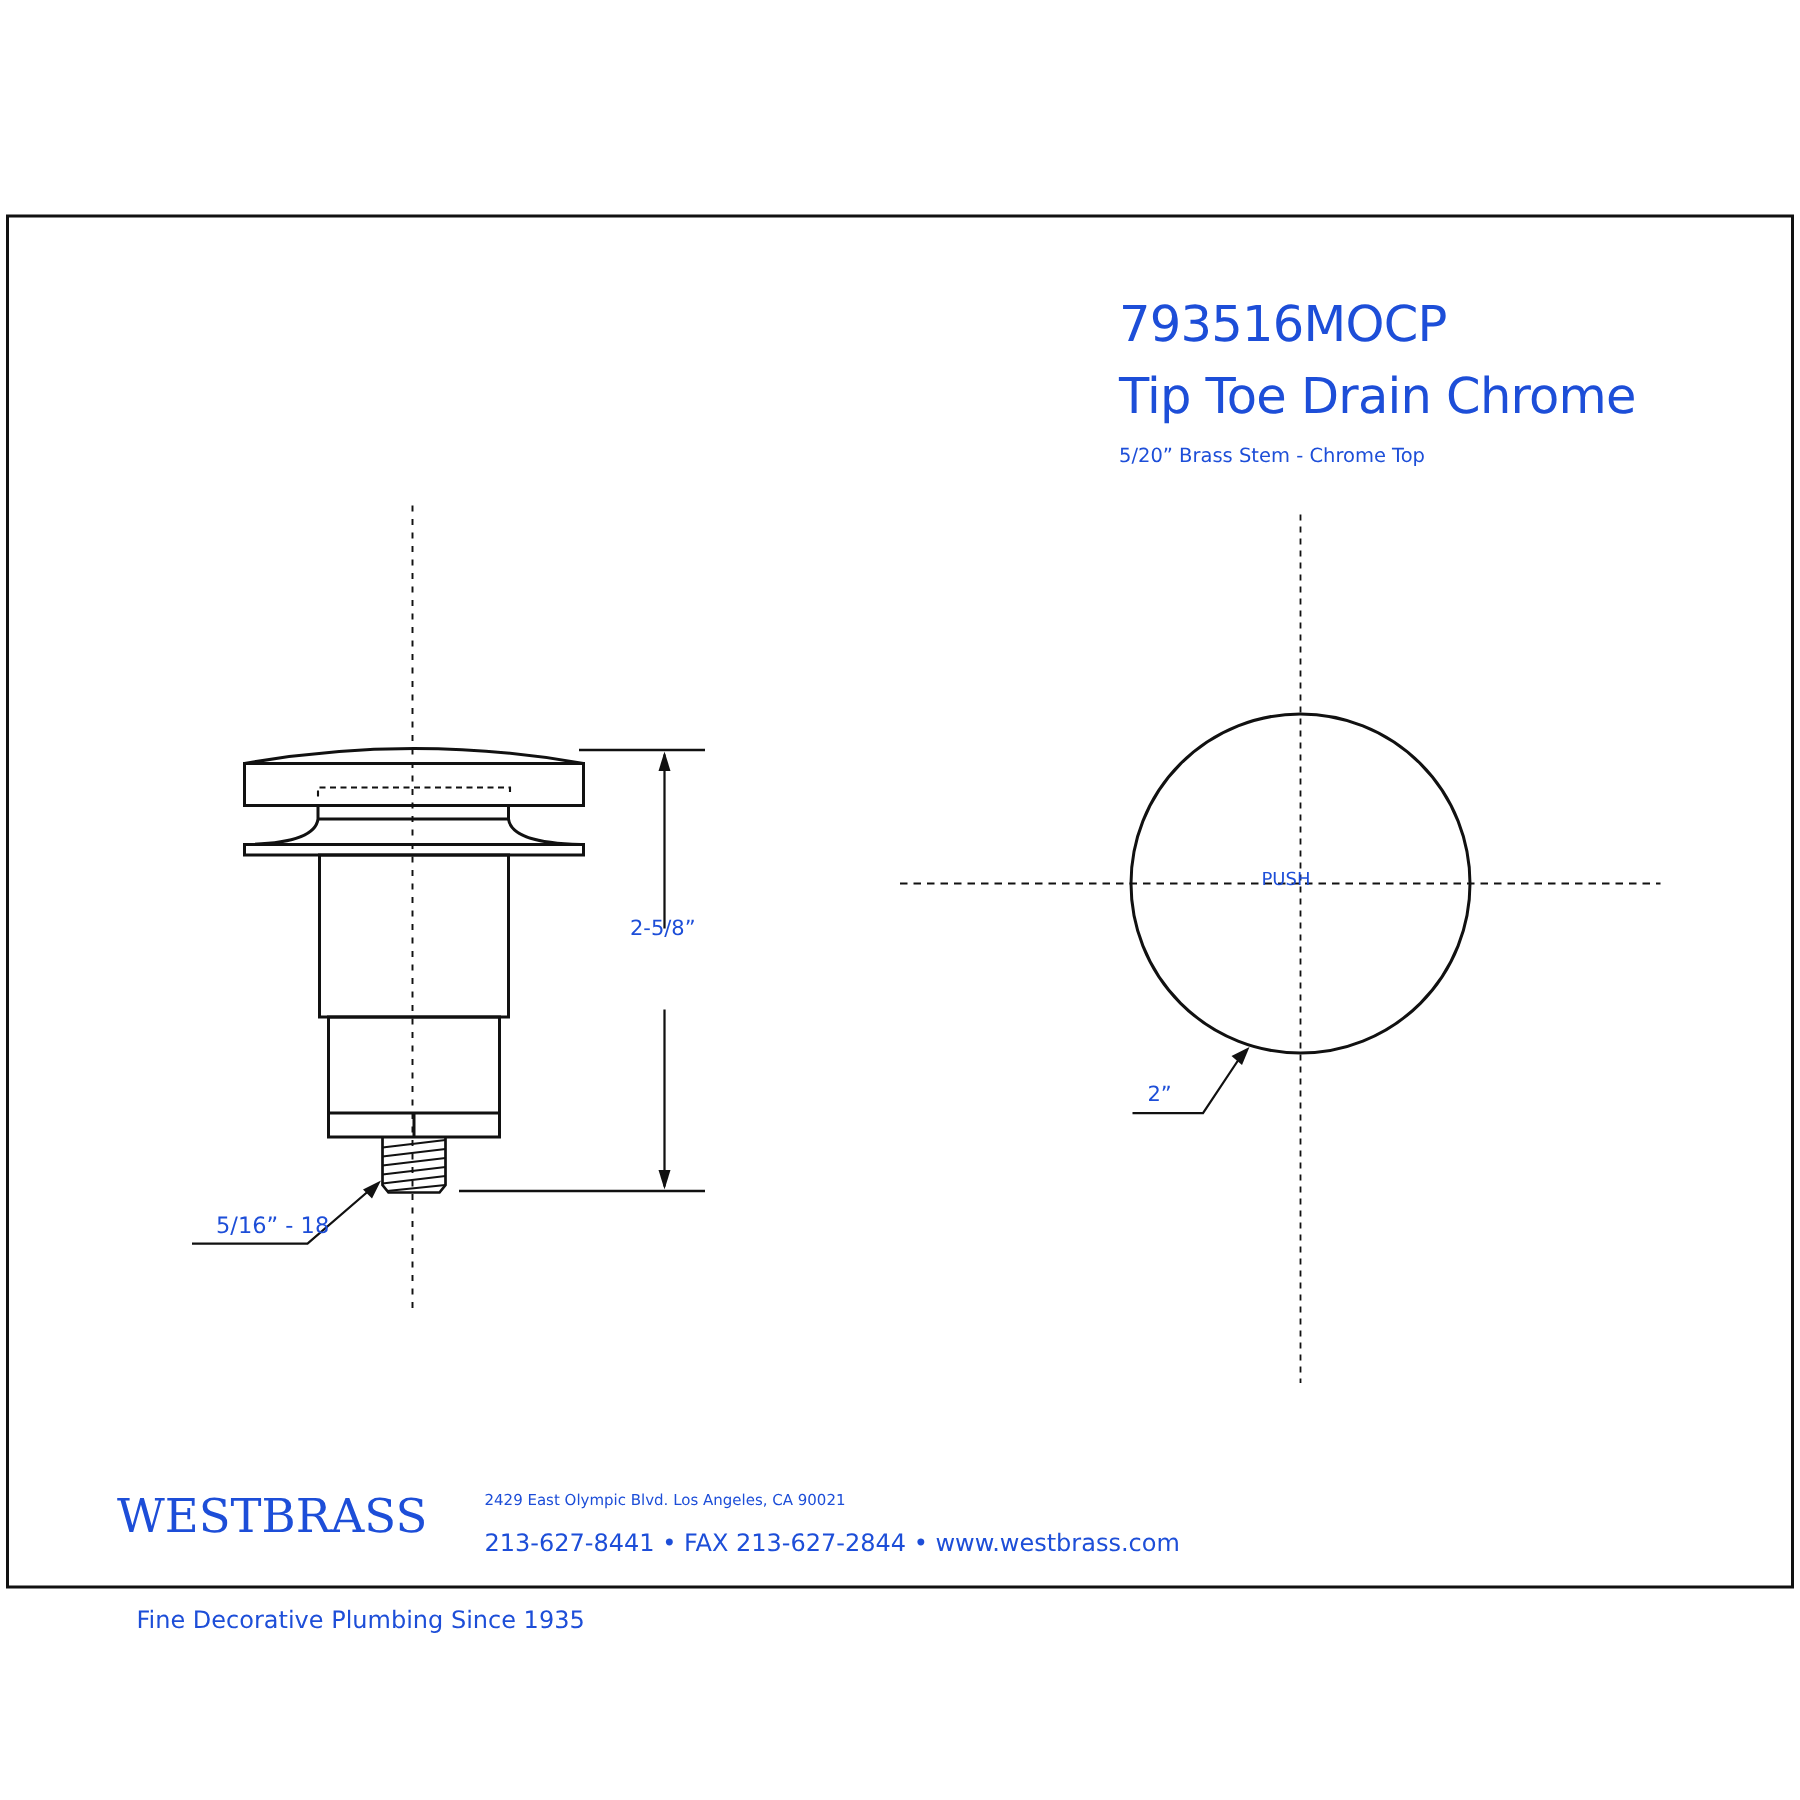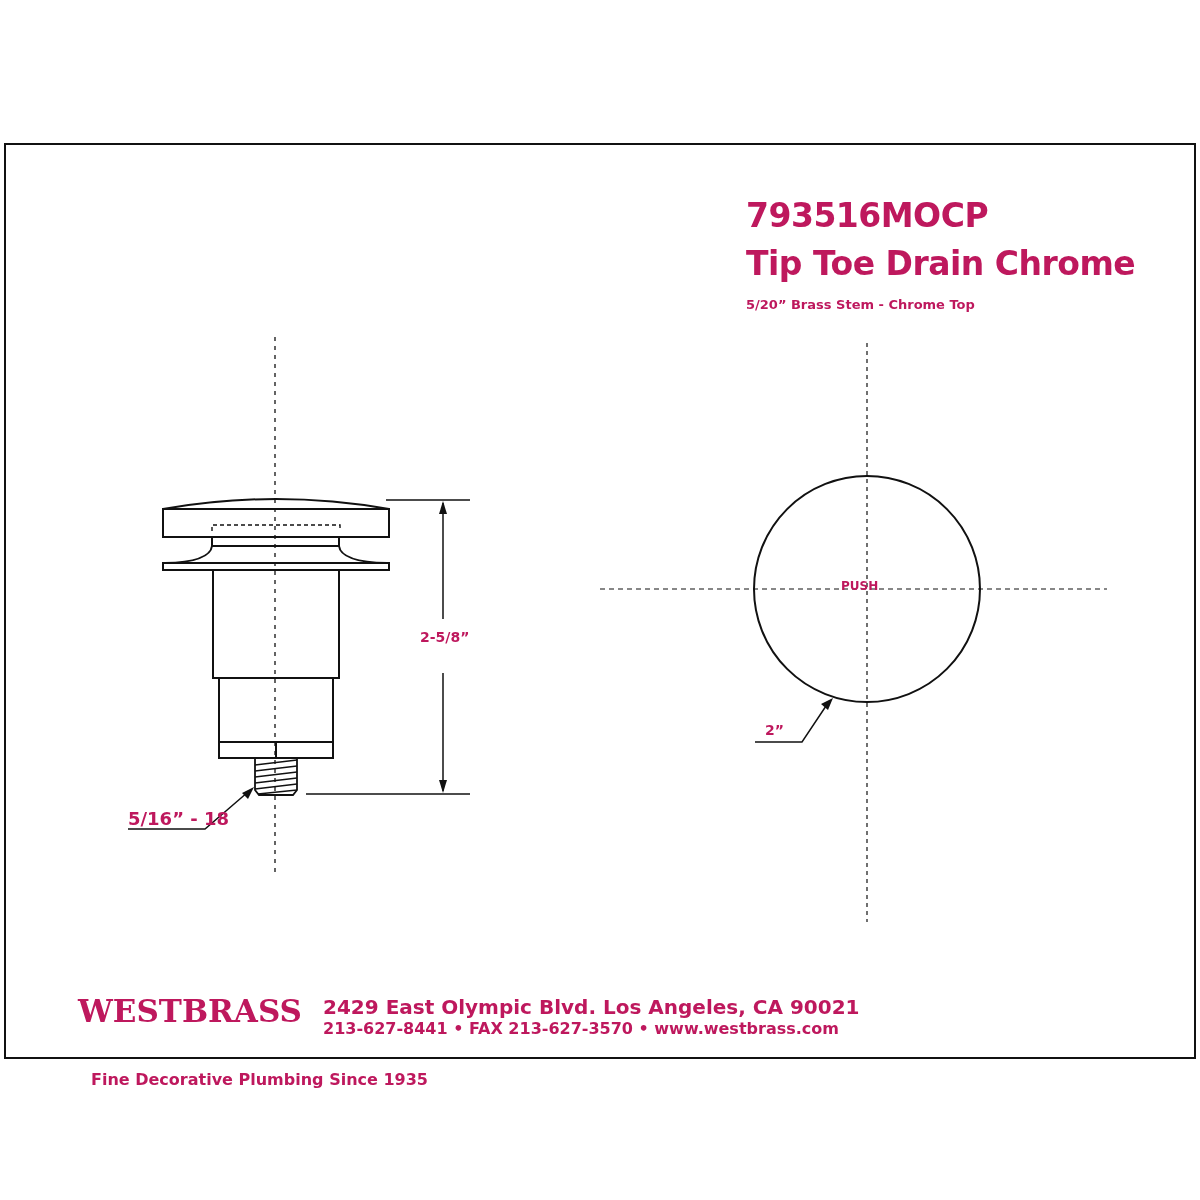--- a/index.html
+++ b/index.html
@@ -1,28 +1,28 @@
 <!DOCTYPE html>
 <html><head>
 <meta charset="utf-8">
 <style>
   html,body{margin:0;padding:0;background:#ffffff;}
   body{width:1200px;height:1200px;position:relative;overflow:hidden;font-family:"DejaVu Sans","Liberation Sans",sans-serif;color:#111;}
   #sheet{position:absolute;left:0;top:0;width:1200px;height:1200px;}
-  .txt{position:absolute;white-space:nowrap;color:#be185d;font-weight:bold;}
+  .txt{position:absolute;white-space:nowrap;color:#1d4ed8;}
   #title-code{left:746px;top:196px;font-size:33px;letter-spacing:-0.5px;}
   #title-name{left:746px;top:244px;font-size:33px;letter-spacing:-0.5px;}
   #subtitle{left:746px;top:297px;font-size:13px;}
-  #dim-height{left:420px;top:629px;font-size:14px;}
-  #dim-thread{left:128px;top:808px;font-size:18px;}
+  #dim-height{left:420px;top:611px;font-size:14px;}
+  #dim-thread{left:144px;top:808px;font-size:15px;}
   #dim-diameter{left:765px;top:722px;font-size:14px;}
   #push-label{left:841px;top:579px;font-size:12px;}
   #logo{left:66px;top:993px;font-family:"DejaVu Serif","Liberation Serif",serif;font-size:31px;letter-spacing:0px;margin-left:12px;}
   #tagline{left:91px;top:1054px;font-size:16px;margin-top:16px;}
-  #addr1{left:323px;top:995px;font-size:20px;}
+  #addr1{left:323px;top:995px;font-size:10px;}
   #addr2{left:323px;top:1019px;font-size:16px;}
 </style>
 </head>
 <body>
 
 <div id="sheet">
   <svg width="1200" height="1200" viewBox="0 0 1200 1200" xmlns="http://www.w3.org/2000/svg">
 
     <rect x="5" y="144" width="1190" height="914" fill="none" stroke="#111" stroke-width="2"></rect>
 
@@ -83,14 +83,14 @@
 
   <div class="txt" id="dim-height">2-5/8”</div>
   <div class="txt" id="dim-thread">5/16” - 18</div>
 
   <div class="txt" id="push-label">PUSH</div>
   <div class="txt" id="dim-diameter">2”</div>
 
   <div class="txt" id="logo">WESTBRASS</div>
   <div class="txt" id="tagline">Fine Decorative Plumbing Since 1935</div>
   <div class="txt" id="addr1">2429 East Olympic Blvd. Los Angeles, CA  90021</div>
-  <div class="txt" id="addr2">213-627-8441 • FAX 213-627-3570 • www.westbrass.com</div>
+  <div class="txt" id="addr2">213-627-8441 • FAX 213-627-2844 • www.westbrass.com</div>
 </div>
 
 </body></html>

